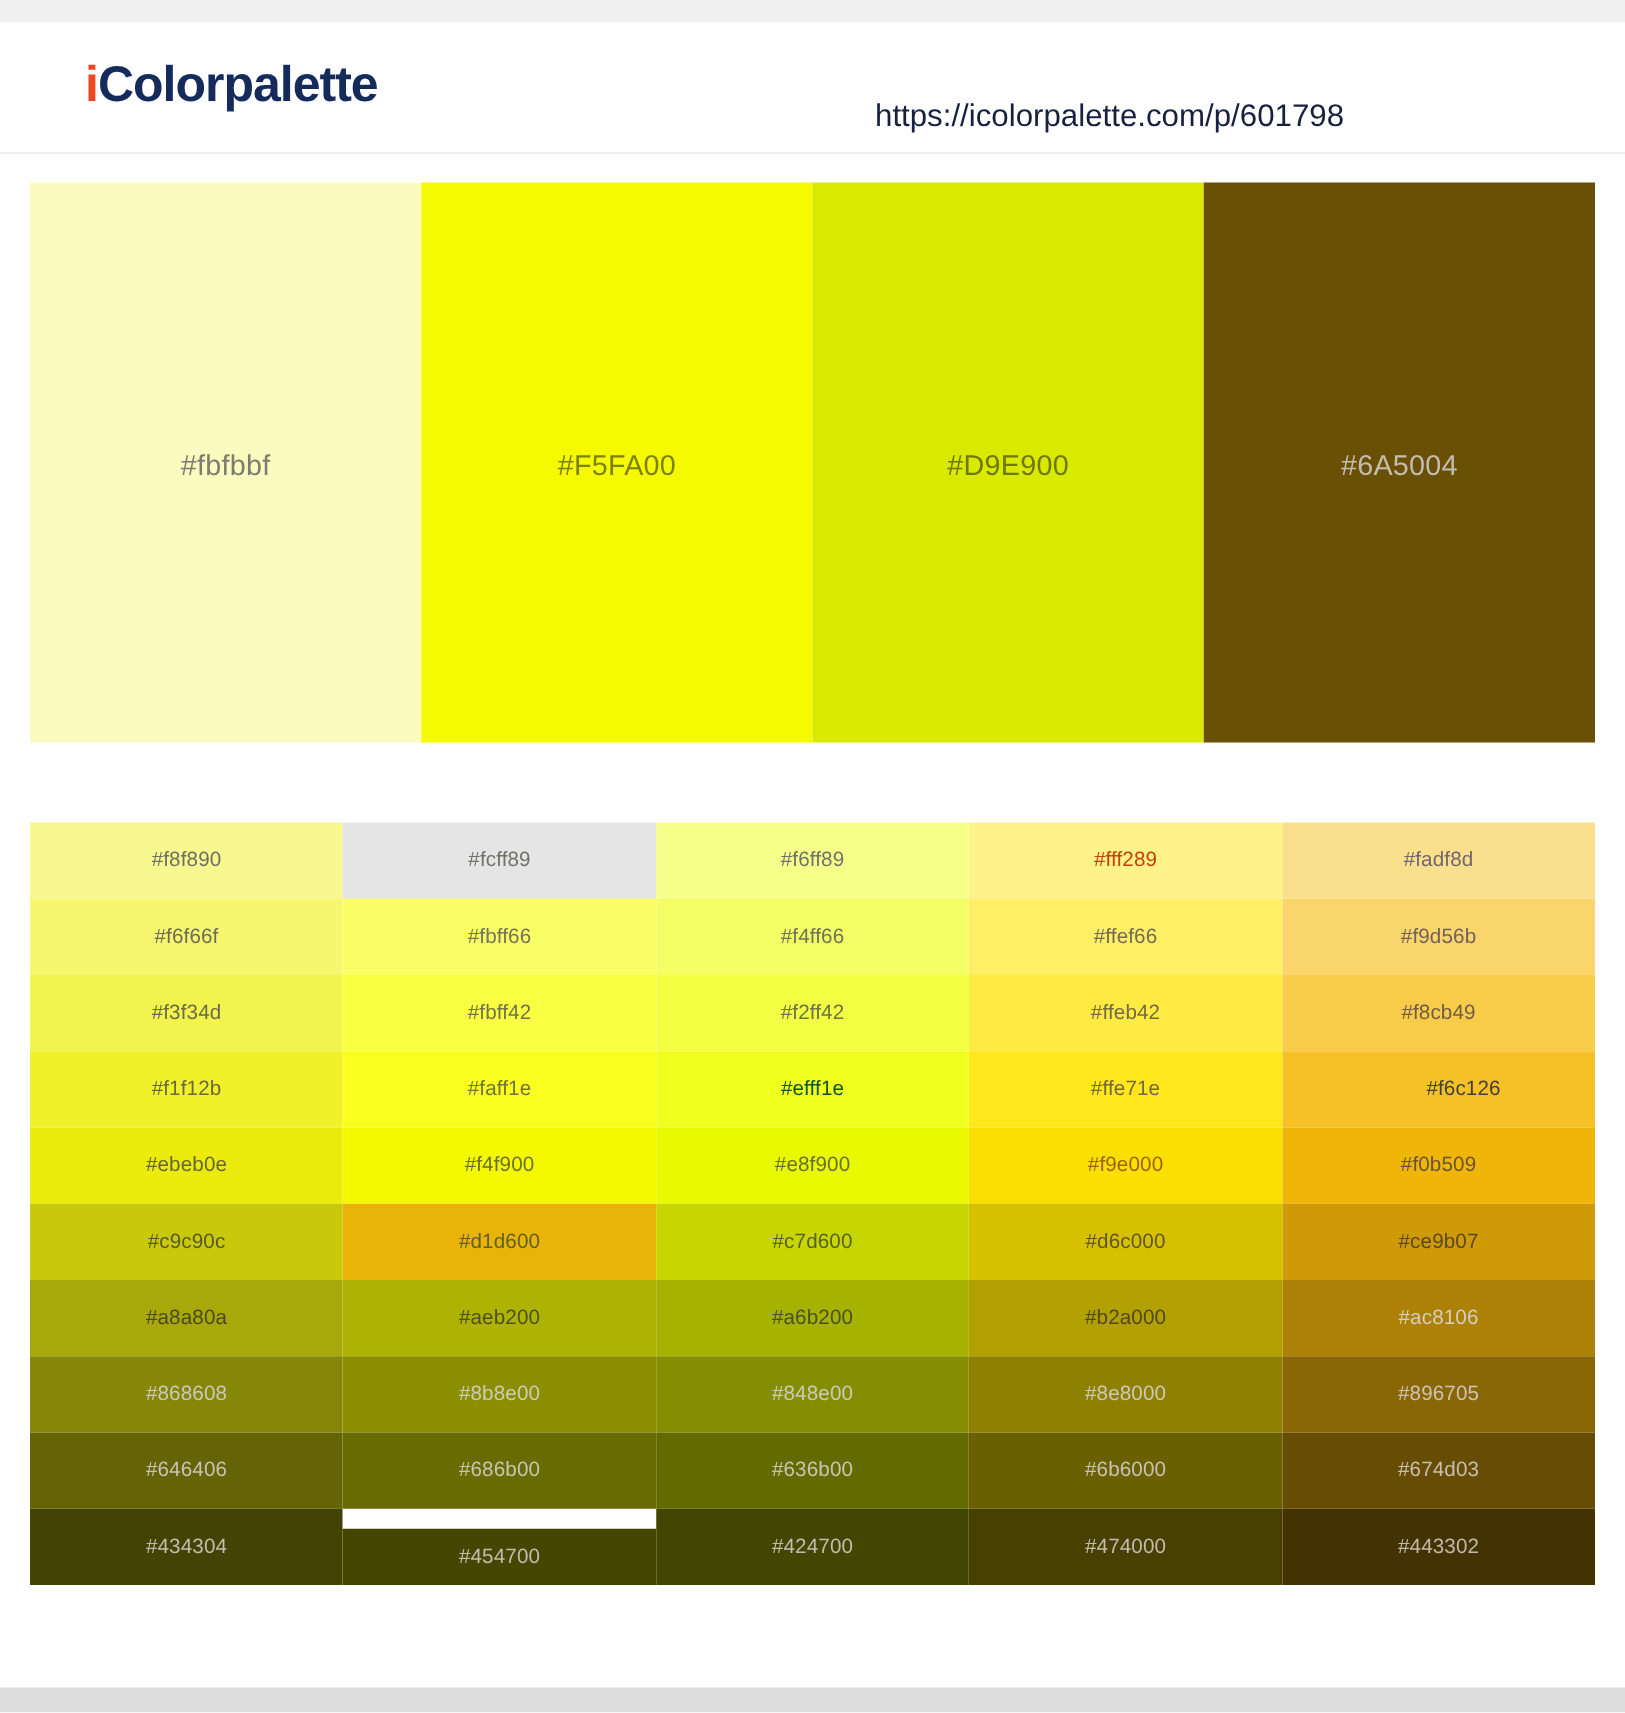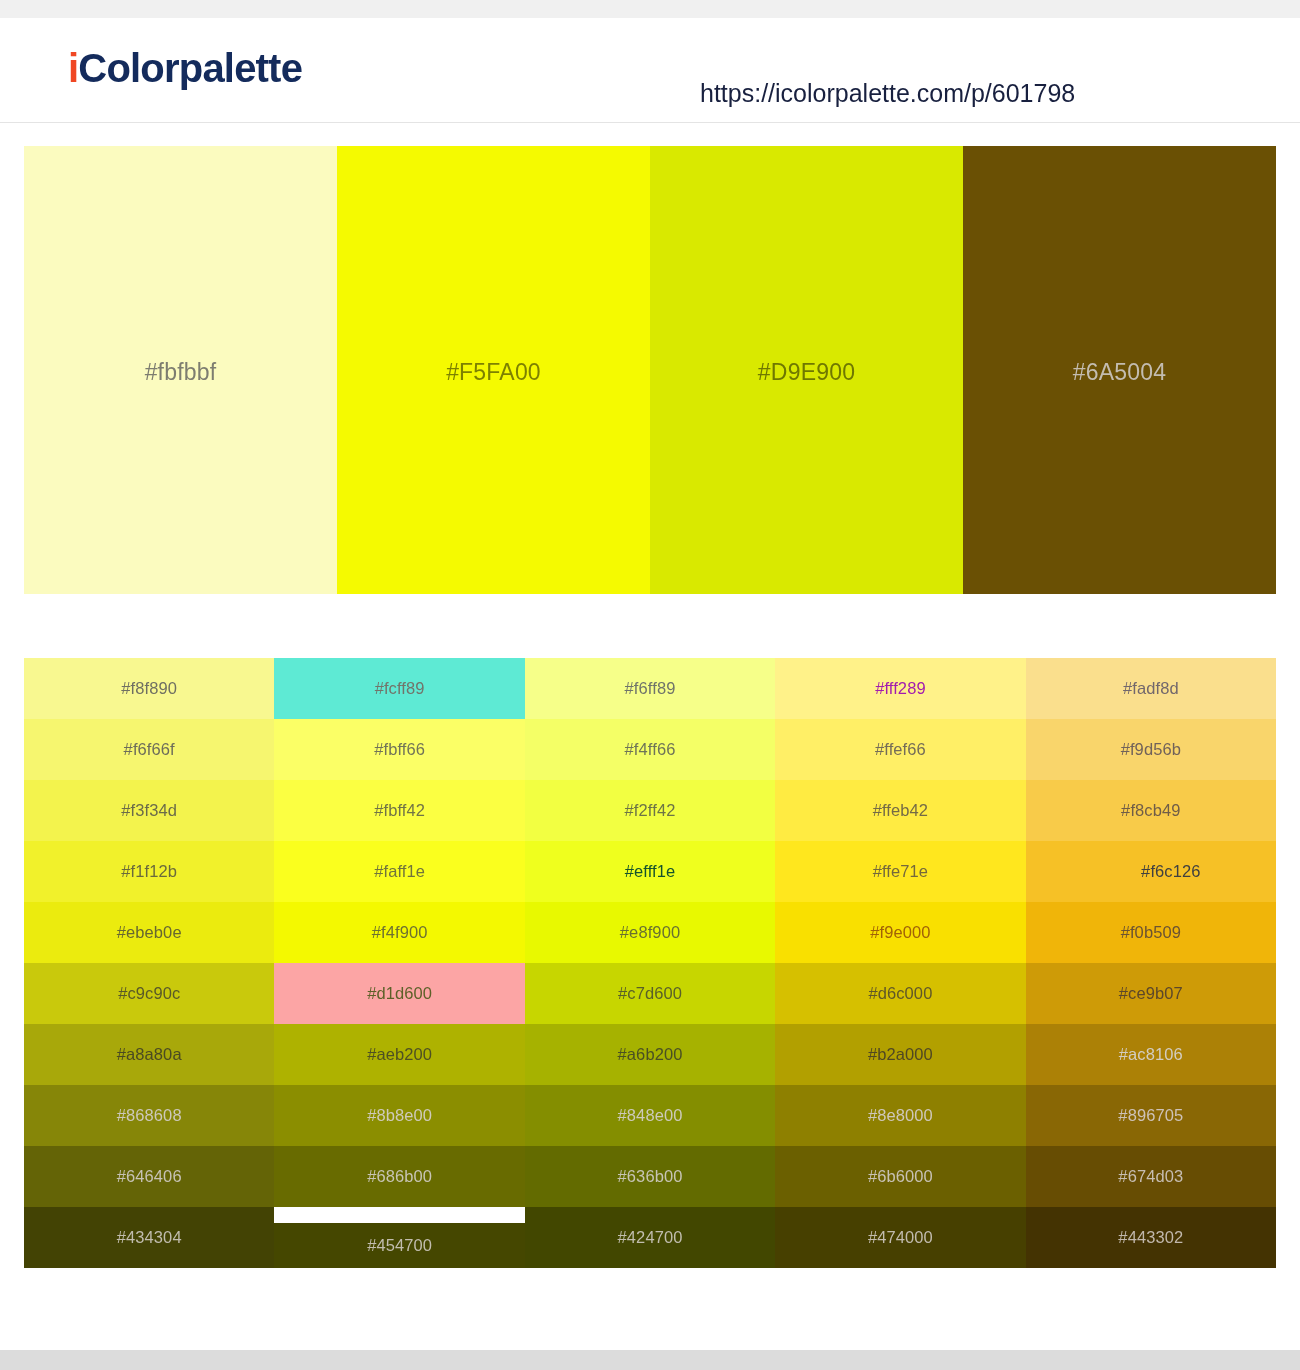--- a/index.html
+++ b/index.html
@@ -150,28 +150,28 @@
     <div class="palette-swatch" id="sw4" style="background: rgb(106, 80, 4);">
       <span class="swatch-label" style="color: rgb(195, 188, 176);">#6A5004</span>
     </div>
   </div>
 
   <div class="shades-grid">
       <div class="shades-row">
         <div class="shade-cell" style="background: rgb(248, 248, 144);">
           <span class="shade-label" style="color: rgb(111, 111, 98);">#f8f890</span>
         </div>
-        <div class="shade-cell" style="background: #5eead4;">
+        <div class="shade-cell" style="background: #e5e5e5;">
           <span class="shade-label" style="color: rgb(114, 116, 106);">#fcff89</span>
         </div>
         <div class="shade-cell" style="background: rgb(246, 255, 137);">
           <span class="shade-label" style="color: rgb(111, 116, 106);">#f6ff89</span>
         </div>
         <div class="shade-cell" style="background: rgb(255, 242, 137);">
-          <span class="shade-label" style="color: #a21caf; text-align: right;">#fff289</span>
+          <span class="shade-label" style="color: #c2410c; text-align: right;">#fff289</span>
         </div>
         <div class="shade-cell" style="background: rgb(250, 223, 141);">
           <span class="shade-label" style="color: rgb(114, 103, 108);">#fadf8d</span>
         </div>
       </div>
       <div class="shades-row">
         <div class="shade-cell" style="background: rgb(246, 246, 111);">
           <span class="shade-label" style="color: rgb(109, 109, 90);">#f6f66f</span>
         </div>
         <div class="shade-cell" style="background: rgb(251, 255, 102);">
@@ -235,21 +235,21 @@
           <span class="shade-label" style="color: #a16207;">#f9e000</span>
         </div>
         <div class="shade-cell" style="background: rgb(240, 181, 9);">
           <span class="shade-label" style="color: rgb(108, 83, 50);">#f0b509</span>
         </div>
       </div>
       <div class="shades-row">
         <div class="shade-cell" style="background: rgb(201, 201, 12);">
           <span class="shade-label" style="color: rgb(89, 89, 40);">#c9c90c</span>
         </div>
-        <div class="shade-cell" style="background: #fca5a5;">
+        <div class="shade-cell" style="background: #eab308;">
           <span class="shade-label" style="color: rgb(93, 96, 40);">#d1d600</span>
         </div>
         <div class="shade-cell" style="background: rgb(199, 214, 0);">
           <span class="shade-label" style="color: rgb(89, 96, 40);">#c7d600</span>
         </div>
         <div class="shade-cell" style="background: rgb(214, 192, 0);">
           <span class="shade-label" style="color: rgb(96, 87, 40);">#d6c000</span>
         </div>
         <div class="shade-cell" style="background: rgb(206, 155, 7);">
           <span class="shade-label" style="color: rgb(92, 71, 42);">#ce9b07</span>

